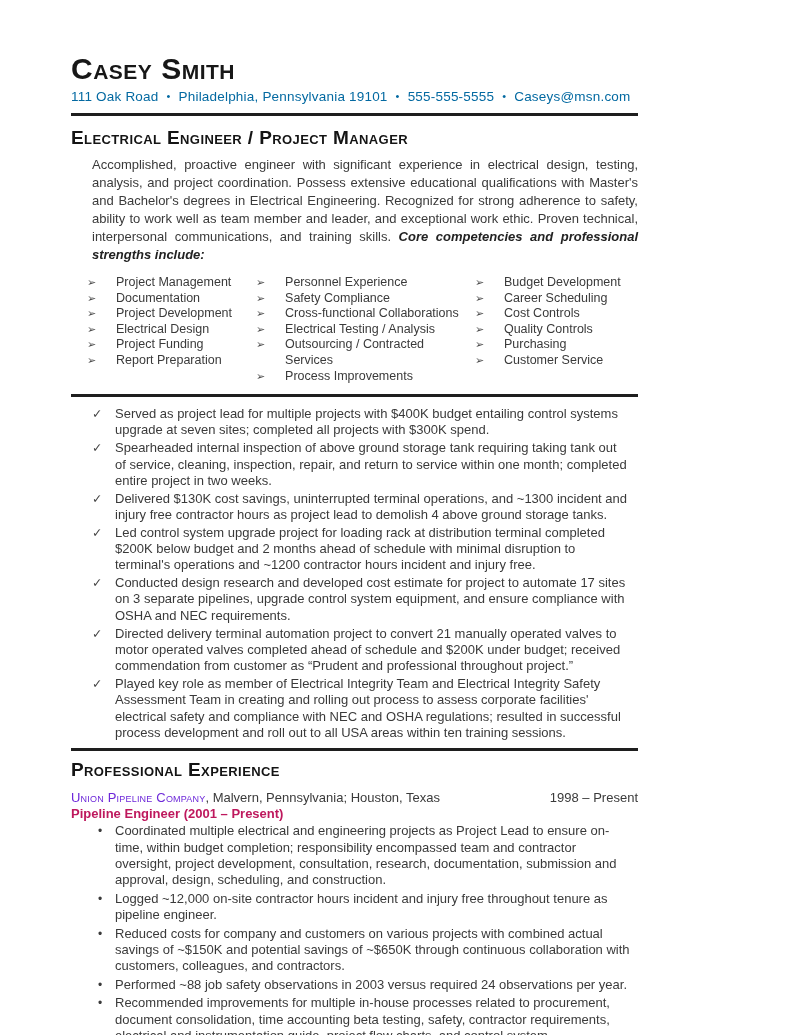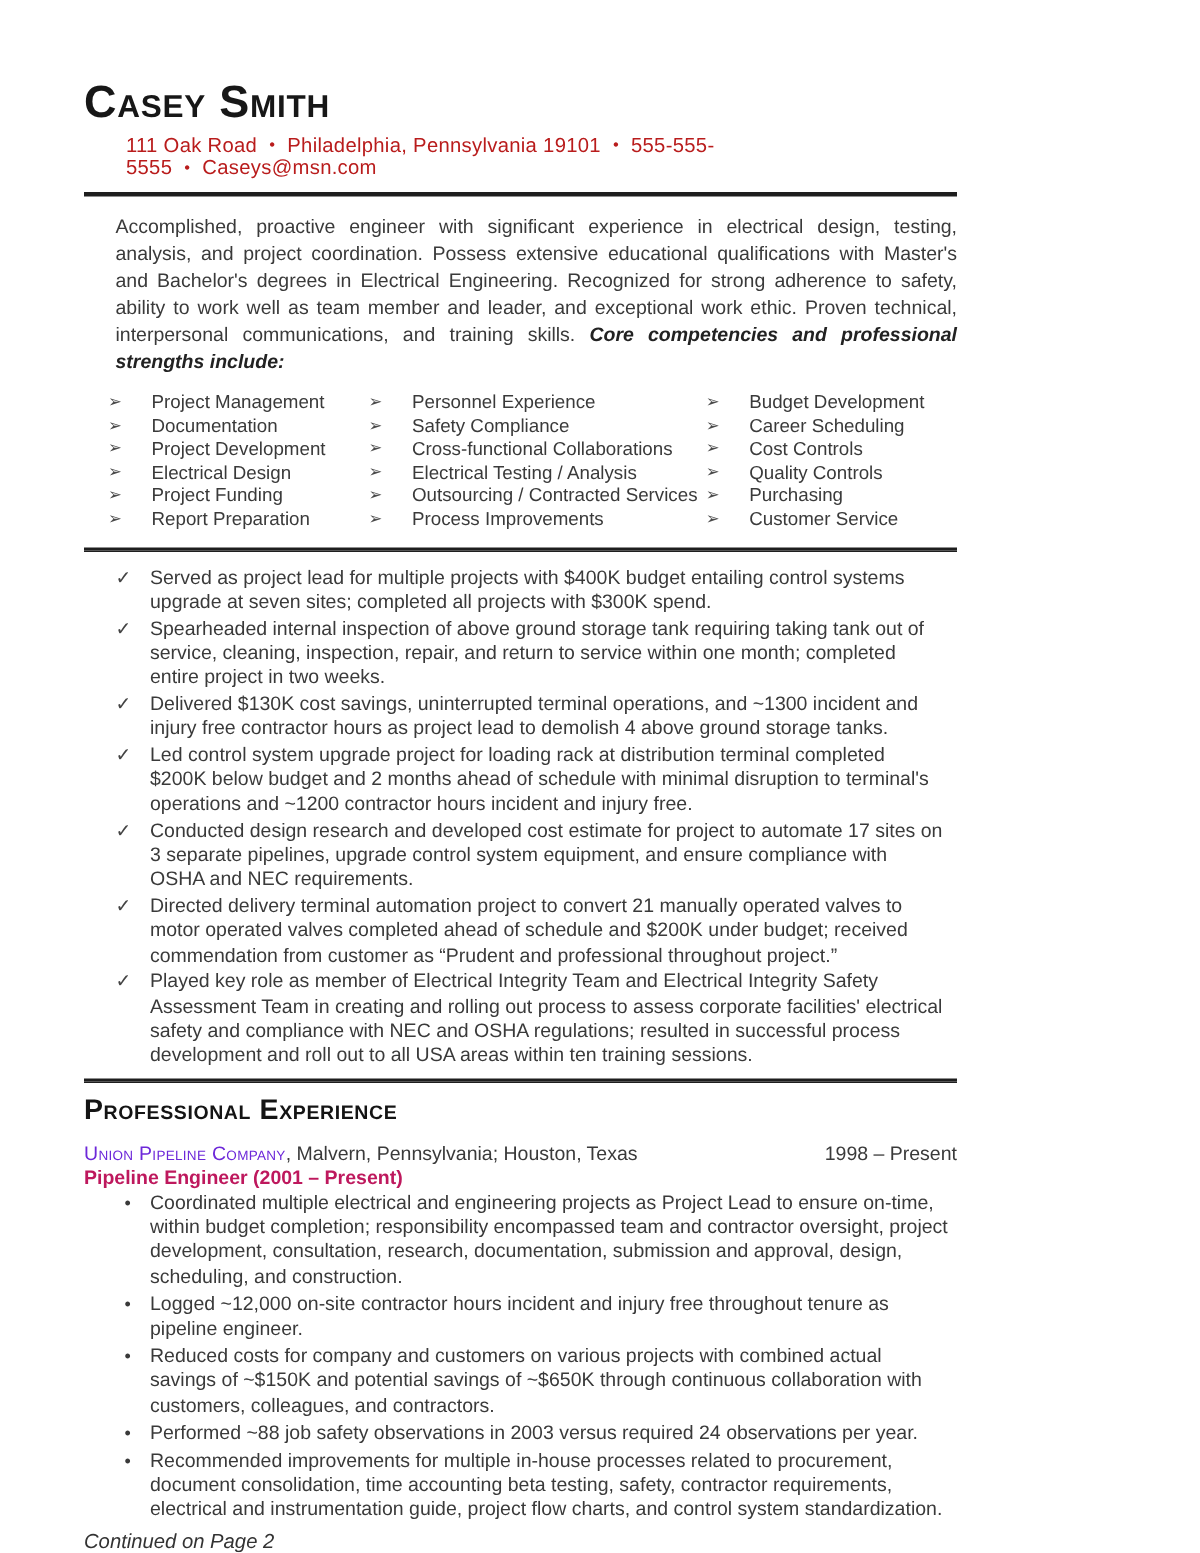--- a/index.html
+++ b/index.html
@@ -1,22 +1,22 @@
 <!DOCTYPE html>
 <html><head>
 <meta charset="utf-8">
 <style>
   * { margin:0; padding:0; box-sizing:border-box; }
   html,body { background:#ffffff; }
   body { width:800px; height:1035px; font-family:"Liberation Sans", sans-serif; color:#3c3c3c; }
-  .page { width:708px; height:1035px; background:#fff; padding:52px 70px 0 56px; overflow:hidden; }
+  .page { width:708px; height:1035px; background:#fff; padding:52px 70px 0 71px; overflow:hidden; }
 
   
   .name { font-size:30px; font-weight:700; font-variant:small-caps; letter-spacing:0.5px; color:#171717; line-height:34px; }
-  .contact { font-size:13.5px; color:#b91c1c; margin-top:3px; letter-spacing:0.2px;margin-left:28px; }
+  .contact { font-size:13.5px; color:#0369a1; margin-top:3px; letter-spacing:0.2px; }
   .contact .sep { margin:0 8px; font-size:11px; position:relative; top:-1px; }
 
   
   .rule { height:2px; border-top:2.5px solid #1e1e1e; border-bottom:1.5px solid #1e1e1e; }
   .rule.r1 { margin:9px 0 11px 0; }
   .rule.r2 { margin:10px 0 9px 0; }
   .rule.r3 { margin:7px 0 8px 0; }
 
   
   .sec-title { font-size:19px; font-weight:700; font-variant:small-caps; letter-spacing:0.4px; color:#141414; line-height:22px; }
@@ -60,20 +60,21 @@
   <div>
     <div class="name">Casey Smith</div>
     <div class="contact">
       <span>111 Oak Road</span><span class="sep">•</span><span>Philadelphia, Pennsylvania 19101</span><span class="sep">•</span><span>555-555-5555</span><span class="sep">•</span><span>Caseys@msn.com</span>
     </div>
   </div>
 
   <div class="rule r1"></div>
 
   <div>
+    <div class="sec-title">Electrical Engineer / Project Manager</div>
     <p class="summary"><span>Accomplished, proactive engineer with significant experience in electrical design, testing, analysis, and project coordination.  Possess extensive educational qualifications with Master's and Bachelor's degrees in Electrical Engineering.  Recognized for strong adherence to safety, ability to work well as team member and leader, and exceptional work ethic.  Proven technical, interpersonal communications, and training skills. </span><span class="emph">Core competencies and professional strengths include:</span></p>
 
     <div class="comp">
       <ul class="c1">
         <li>
             <span class="arrow">➢</span>
             <span>Project Management</span>
           </li>
         <li>
             <span class="arrow">➢</span>

